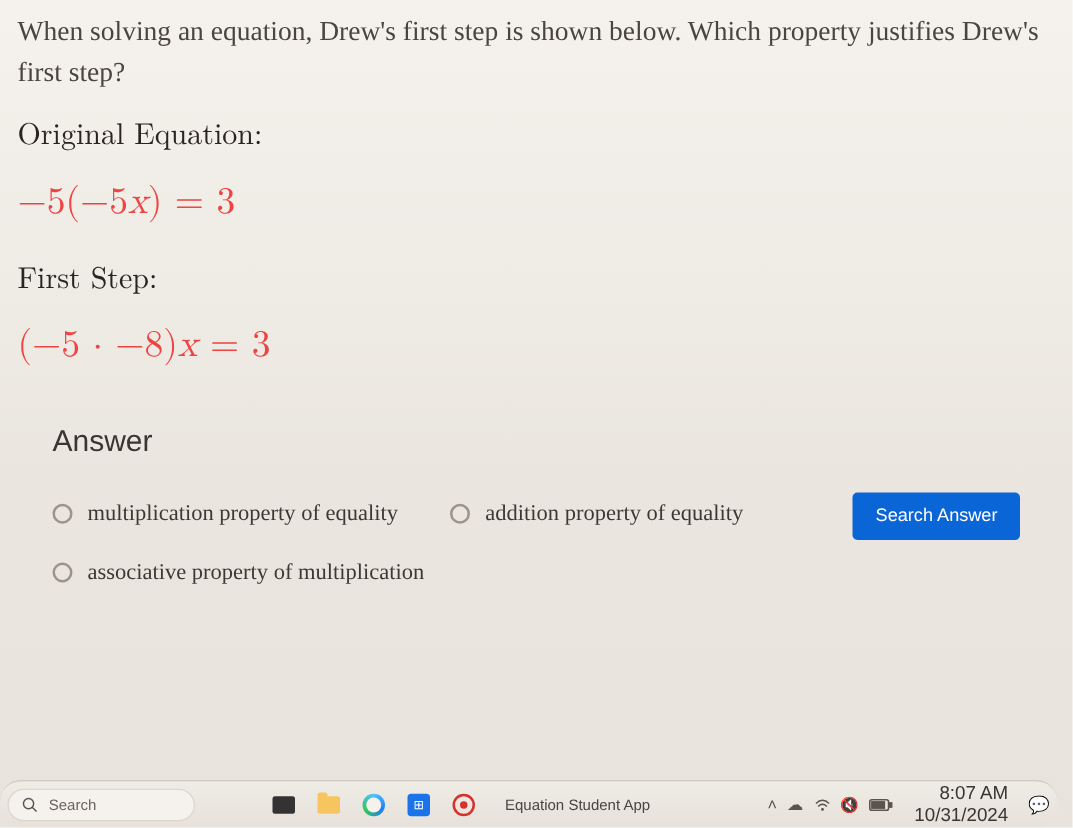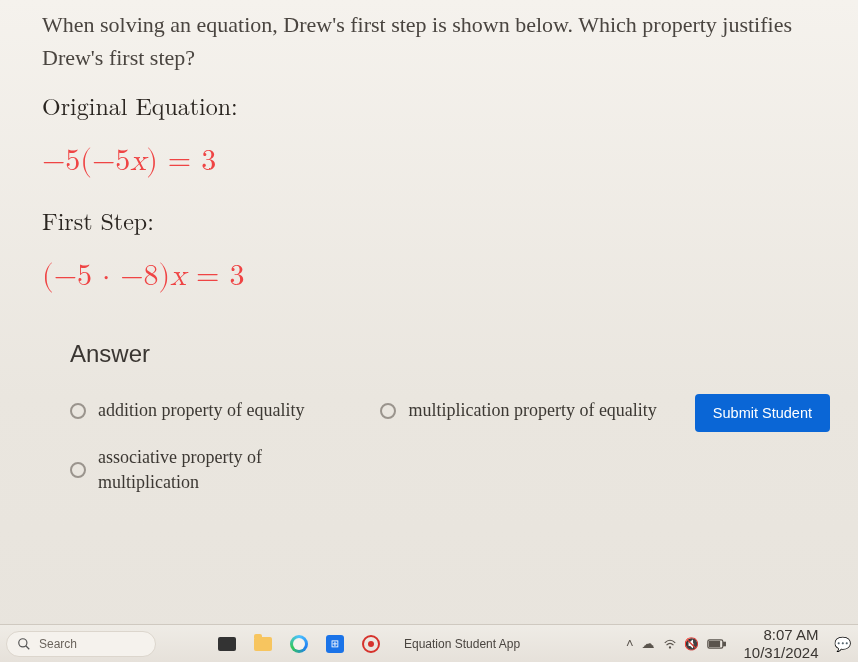--- a/index.html
+++ b/index.html
@@ -6,22 +6,21 @@
     body {
       width: 858px;
       height: 662px;
       font-family: Georgia, 'Times New Roman', serif;
       background: linear-gradient(to bottom, #f5f2ed 0%, #eae6df 60%, #e8e4dd 100%);
       color: #3a3632;
       overflow: hidden;
       position: relative;
     }
     .content {
-      padding: 8px 0 0 14px;
-      margin-left: 28px;
+      padding: 8px 14px 0 14px;
     }
     .question {
       font-size: 22px;
       line-height: 1.5;
       color: #4a4540;
       margin-bottom: 20px;
     }
     .math-block {
       text-align: left;
       font-family: 'Latin Modern Math', 'STIX Two Math', 'Cambria Math', serif;
@@ -89,30 +88,31 @@
       cursor: pointer;
       white-space: nowrap;
       align-self: flex-start;
       margin-top: -4px;
     }
     
     .taskbar {
       position: absolute;
       bottom: 0;
       left: 0;
-      right: 0;
+      right: 12px;
       height: 38px;
       background: linear-gradient(to bottom, #efece6, #e6e1da);
       border-top: 1px solid #cfc9c0;
       display: flex;
       align-items: center;
       padding: 0 6px;
       font-family: 'Segoe UI', Arial, sans-serif;
       font-size: 12px;
       color: #3a3632;
+      border-radius: 17px;
     }
     .search-box {
       display: flex;
       align-items: center;
       gap: 8px;
       padding: 4px 10px;
       border-radius: 16px;
       background: #f5f2ed;
       border: 1px solid #dcd6cd;
       width: 150px;
@@ -171,32 +171,32 @@
       <span>(−5 · −8)</span><span class="var">x</span><span> = 3</span>
     </div>
   </div>
 
   <div class="answer-section">
     <div class="answer-label">Answer</div>
     <div class="options-row">
       <div class="options-grid">
         <label class="option">
           <span class="radio"></span>
-          <span>addition property of equality</span>
+          <span>multiplication property of equality</span>
         </label>
         <label class="option">
           <span class="radio"></span>
-          <span>multiplication property of equality</span>
+          <span>addition property of equality</span>
         </label>
         <label class="option">
           <span class="radio"></span>
           <span>associative property of multiplication</span>
         </label>
       </div>
-      <button class="submit-btn">Submit Student</button>
+      <button class="submit-btn">Search Answer</button>
     </div>
   </div>
 </div>
 
 <div class="taskbar">
   <div class="search-box">
     <svg width="14" height="14" viewBox="0 0 24 24" fill="none" stroke="#555" stroke-width="2">
         <circle cx="10" cy="10" r="7"></circle>
         <line x1="21" y1="21" x2="15" y2="15"></line>
       </svg>

